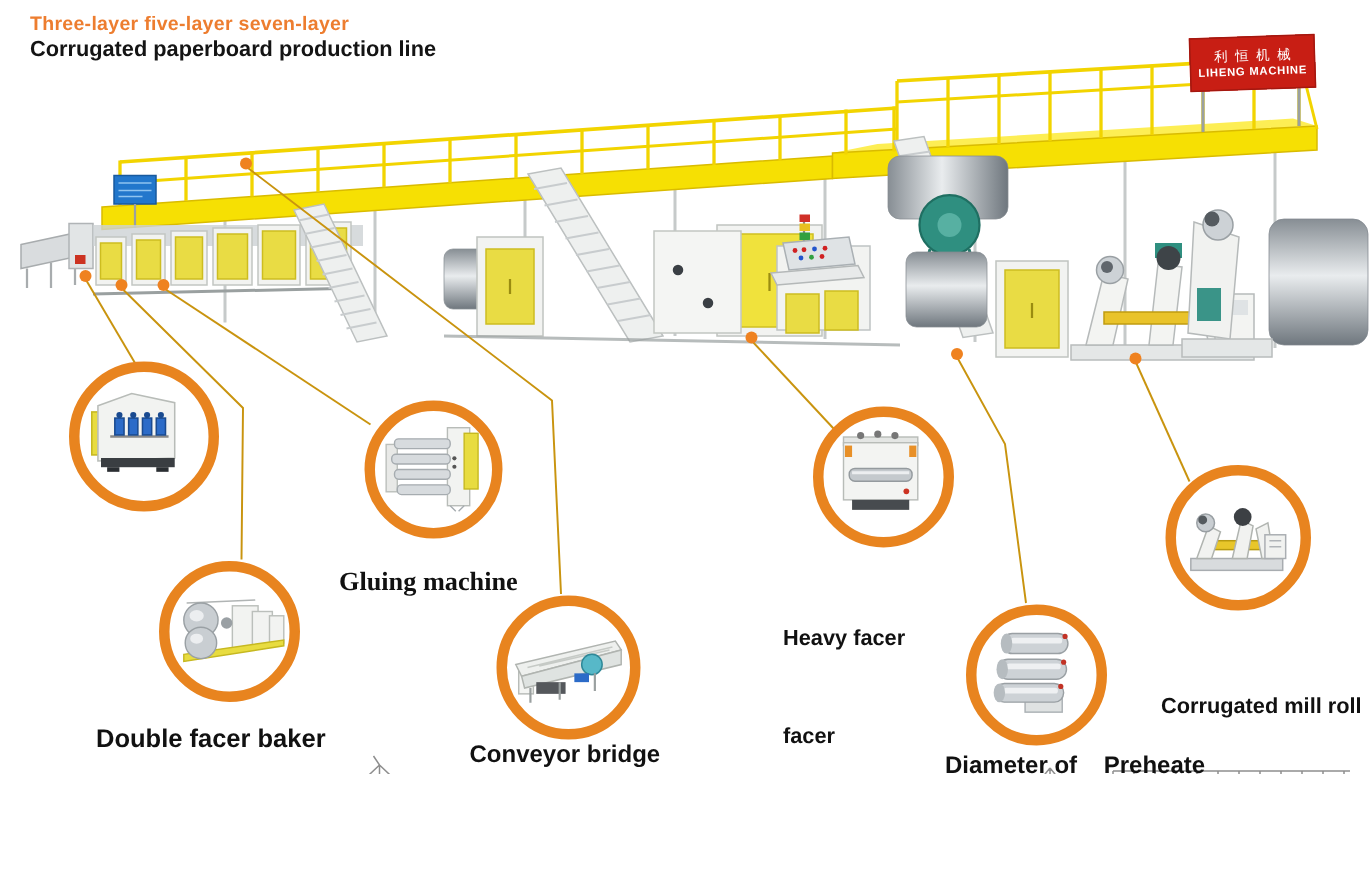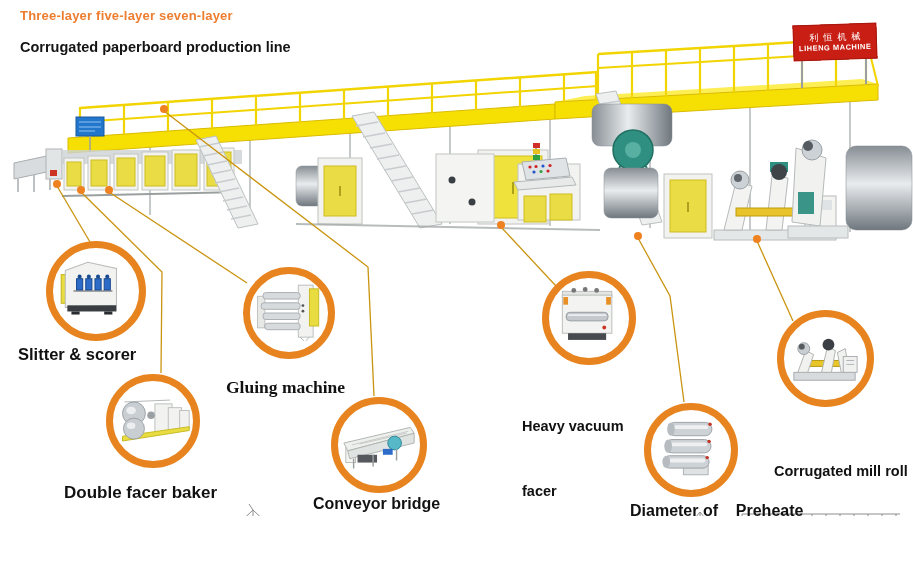--- a/index.html
+++ b/index.html
@@ -1,21 +1,21 @@
 <!DOCTYPE html>
 <html><head>
 <meta charset="utf-8">
 <style>
   html,body{margin:0;padding:0;background:#fff;}
   .stage{position:relative;width:913px;height:516px;background:#fff;overflow:hidden;
          font-family:"Liberation Sans",sans-serif;}
   .bg{position:absolute;left:0;top:0;width:913px;height:580px;}
   .hdr{position:absolute;left:20px;top:8px;}
   .t1{font-size:13px;font-weight:bold;color:#ed7d2f;letter-spacing:.2px;}
-  .t2{font-size:14.5px;font-weight:bold;color:#141414;margin-top:16px;}
+  .t2{font-size:14.5px;font-weight:bold;color:#141414;margin-top:2px;}
   .banner{position:absolute;left:793px;top:24px;width:84px;height:36px;background:#c81e14;
           transform:rotate(-2deg);display:flex;flex-direction:column;align-items:center;
           justify-content:center;box-shadow:0 0 0 1px #a31810 inset;}
   .banner .b1{color:#fff;font-size:9px;letter-spacing:5px;text-indent:5px;line-height:12px;}
   .banner .b2{color:#fff;font-size:7.5px;font-weight:bold;letter-spacing:.5px;line-height:10px;}
   .co{position:absolute;border-radius:50%;border:7px solid #e8841f;background:#fff;
       box-sizing:border-box;overflow:hidden;}
   .co svg{width:100%;height:100%;display:block;}
   .c1{left:46px;top:241px;width:100px;height:100px;}
   .c2{left:106px;top:374px;width:94px;height:94px;}
@@ -378,26 +378,25 @@
       <circle cx="20" cy="32" r="6" fill="#c9ced2" stroke="#999fa3"></circle>
         <circle cx="18" cy="30" r="3" fill="#555b5f"></circle>
       <polygon points="38,56 44,30 52,34 48,56" fill="#f1f2f0" stroke="#b0b4b0"></polygon>
       <circle cx="45" cy="28" r="6" fill="#3c4044"></circle>
       <polygon points="58,56 54,36 62,32 66,56" fill="#f1f2f0" stroke="#b0b4b0"></polygon>
       <rect x="60" y="40" width="14" height="16" fill="#f1f2f0" stroke="#aaaeb2"></rect>
       <path d="M63,44H71 M63,48H71" stroke="#b0b4b8" fill="none"></path>
     </svg>
   </div>
 
-  <div class="lbl l1">Slitter &amp; scorer</div>
   <div class="lbl l2">Double facer baker</div>
   <div class="lbl l3">Gluing machine</div>
   <div class="lbl l4">Conveyor bridge</div>
   <div class="lbl l5">
-    <div>Heavy vacuum</div>
+    <div>Heavy facer</div>
     <div>facer</div>
   </div>
   <div class="lbl l6">Diameter of    Preheate</div>
   <div class="lbl l7">
     <div>Corrugated mill roll</div>
     <div>stand</div>
   </div>
 
 </div>
 

